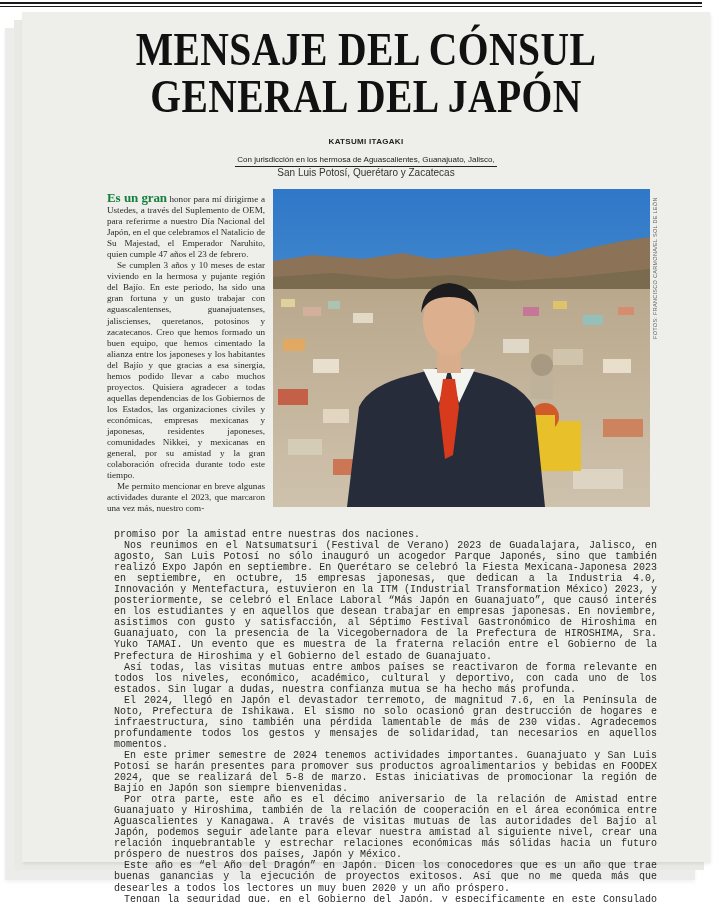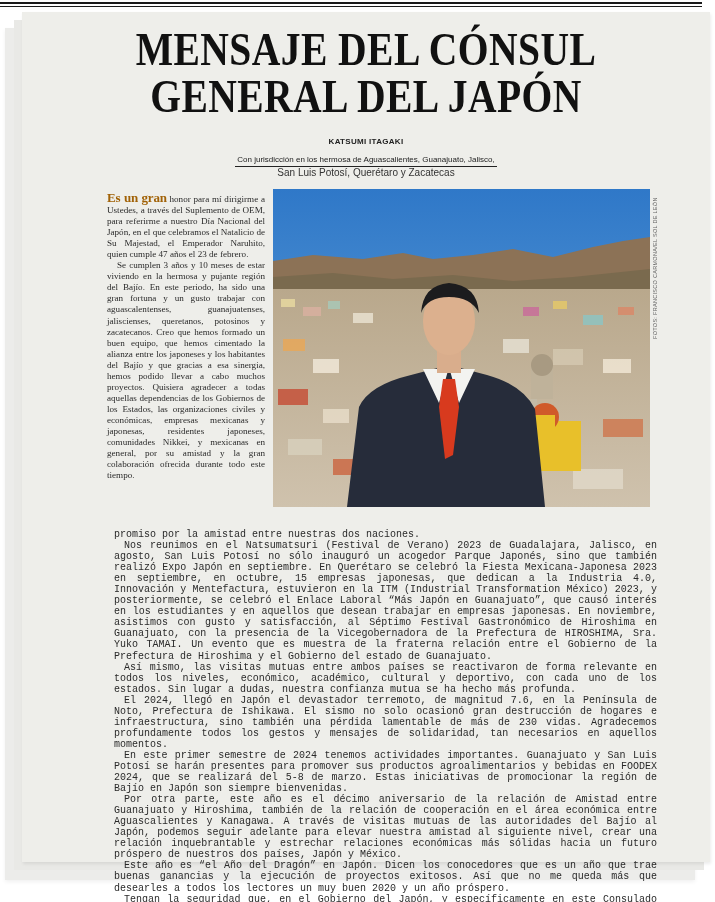--- a/index.html
+++ b/index.html
@@ -48,21 +48,21 @@
     border-bottom: 1px solid #222; padding: 0 2px 1px;
   }
   .byline .juris2 { font-size: 10px; line-height: 12px; color: #333; }
 
   .col-left {
     position: absolute; left: 107px; top: 192px; width: 158px;
     font-size: 9.1px; line-height: 11.05px; text-align: justify; hyphens: auto;
   }
   .col-left p { margin: 0; text-indent: 10px; }
   .col-left p.first { text-indent: 0; }
-  .lead { font-weight: bold; font-size: 13px; color: #a16207; letter-spacing: -0.2px; }
+  .lead { font-weight: bold; font-size: 13px; color: #15803d; letter-spacing: -0.2px; }
 
   .photo {
     position: absolute; left: 273px; top: 189px; width: 377px; height: 318px; overflow: hidden;
     background: #4a8fd0;
   }
   .photo svg { display: block; }
   .photo-credit {
     position: absolute; left: 652px; top: 189px; width: 10px; height: 150px;
     font-family: "Liberation Sans", "DejaVu Sans", sans-serif;
     font-size: 5.5px; color: #666; letter-spacing: 0.3px;
@@ -93,20 +93,21 @@
 
 <div class="byline">
   <div class="name">KATSUMI ITAGAKI</div>
   <div class="juris">Con jurisdicción en los hermosa de Aguascalientes, Guanajuato, Jalisco,</div>
   <div class="juris2">San Luis Potosí, Querétaro y Zacatecas</div>
 </div>
 
 <div class="col-left">
   <p class="first"><span class="lead">Es un gran</span> <span>honor para mí dirigirme a Ustedes, a través del Suplemento de OEM, para referirme a nuestro Día Nacional del Japón, en el que celebramos el Natalicio de Su Majestad, el Emperador Naruhito, quien cumple 47 años el 23 de febrero.</span></p>
   <p>Se cumplen 3 años y 10 meses de estar viviendo en la hermosa y pujante región del Bajío. En este periodo, ha sido una gran fortuna y un gusto trabajar con aguascalentenses, guanajuatenses, jaliscienses, queretanos, potosinos y zacatecanos. Creo que hemos formado un buen equipo, que hemos cimentado la alianza entre los japoneses y los habitantes del Bajío y que gracias a esa sinergia, hemos podido llevar a cabo muchos proyectos. Quisiera agradecer a todas aquellas dependencias de los Gobiernos de los Estados, las organizaciones civiles y económicas, empresas mexicanas y japonesas, residentes japoneses, comunidades Nikkei, y mexicanas en general, por su amistad y la gran colaboración ofrecida durante todo este tiempo.</p>
+  <p>Me permito mencionar en breve algunas actividades durante el 2023, que marcaron una vez más, nuestro com-</p>
 </div>
 
 <div class="photo">
   <svg width="377" height="318" viewBox="0 0 377 318" xmlns="http://www.w3.org/2000/svg">
     <defs>
       <linearGradient id="sky" x1="0" y1="0" x2="0" y2="1">
         <stop offset="0" stop-color="#2f78c8"></stop>
         <stop offset="1" stop-color="#6aa6da"></stop>
       </linearGradient>
       <linearGradient id="town" x1="0" y1="0" x2="0" y2="1">
@@ -157,19 +158,19 @@
       <ellipse cx="176" cy="132" rx="26" ry="34" fill="#dcb08e"></ellipse>
       <path d="M148 124 Q150 96 176 94 Q204 96 206 124 Q198 108 176 108 Q154 108 148 124 Z" fill="#1c1c1e"></path>
     </g>
   </svg>
 </div>
 <div class="photo-credit">FOTOS: FRANCISCO CARMONA/EL SOL DE LEÓN</div>
 
 <div class="col-full">
   <p class="cont">promiso por la amistad entre nuestras dos naciones.</p>
   <p>Nos reunimos en el Natsumatsuri (Festival de Verano) 2023 de Guadalajara, Jalisco, en agosto, San Luis Potosí no sólo inauguró un acogedor Parque Japonés, sino que también realizó Expo Japón en septiembre. En Querétaro se celebró la Fiesta Mexicana-Japonesa 2023 en septiembre, en octubre, 15 empresas japonesas, que dedican a la Industria 4.0, Innovación y Mentefactura, estuvieron en la ITM (Industrial Transformation México) 2023, y posteriormente, se celebró el Enlace Laboral “Más Japón en Guanajuato”, que causó interés en los estudiantes y en aquellos que desean trabajar en empresas japonesas. En noviembre, asistimos con gusto y satisfacción, al Séptimo Festival Gastronómico de Hiroshima en Guanajuato, con la presencia de la Vicegobernadora de la Prefectura de HIROSHIMA, Sra. Yuko TAMAI. Un evento que es muestra de la fraterna relación entre el Gobierno de la Prefectura de Hiroshima y el Gobierno del estado de Guanajuato.</p>
-  <p>Así mismo, las visitas mutuas entre ambos países se reactivaron de forma relevante en todos los niveles, económico, académico, cultural y deportivo, con cada uno de los estados. Sin lugar a dudas, nuestra confianza mutua se ha hecho más profunda.</p>
+  <p>Así todas, las visitas mutuas entre ambos países se reactivaron de forma relevante en todos los niveles, económico, académico, cultural y deportivo, con cada uno de los estados. Sin lugar a dudas, nuestra confianza mutua se ha hecho más profunda.</p>
   <p>El 2024, llegó en Japón el devastador terremoto, de magnitud 7.6, en la Península de Noto, Prefectura de Ishikawa. El sismo no solo ocasionó gran destrucción de hogares e infraestructura, sino también una pérdida lamentable de más de 230 vidas. Agradecemos profundamente todos los gestos y mensajes de solidaridad, tan necesarios en aquellos momentos.</p>
   <p>En este primer semestre de 2024 tenemos actividades importantes. Guanajuato y San Luis Potosí se harán presentes para promover sus productos agroalimentarios y bebidas en FOODEX 2024, que se realizará del 5-8 de marzo. Estas iniciativas de promocionar la región de Bajío en Japón son siempre bienvenidas.</p>
   <p>Por otra parte, este año es el décimo aniversario de la relación de Amistad entre Guanajuato y Hiroshima, también de la relación de cooperación en el área económica entre Aguascalientes y Kanagawa. A través de visitas mutuas de las autoridades del Bajío al Japón, podemos seguir adelante para elevar nuestra amistad al siguiente nivel, crear una relación inquebrantable y estrechar relaciones económicas más sólidas hacia un futuro próspero de nuestros dos países, Japón y México.</p>
   <p>Este año es “el Año del Dragón” en Japón. Dicen los conocedores que es un año que trae buenas ganancias y la ejecución de proyectos exitosos. Así que no me queda más que desearles a todos los lectores un muy buen 2020 y un año próspero.</p>
   <p>Tengan la seguridad que, en el Gobierno del Japón, y específicamente en este Consulado General del Japón encontrarán buenos amigos y compañeros, dispuestos a trabajar y a seguir construyendo relaciones de excelencia sobre la valiosa base de amistad que ya hemos construido entre la comunidad japonesa, la comunidad Nikkei y nuestros amigos mexicanos.</p>
 </div>
 
 </body></html>

